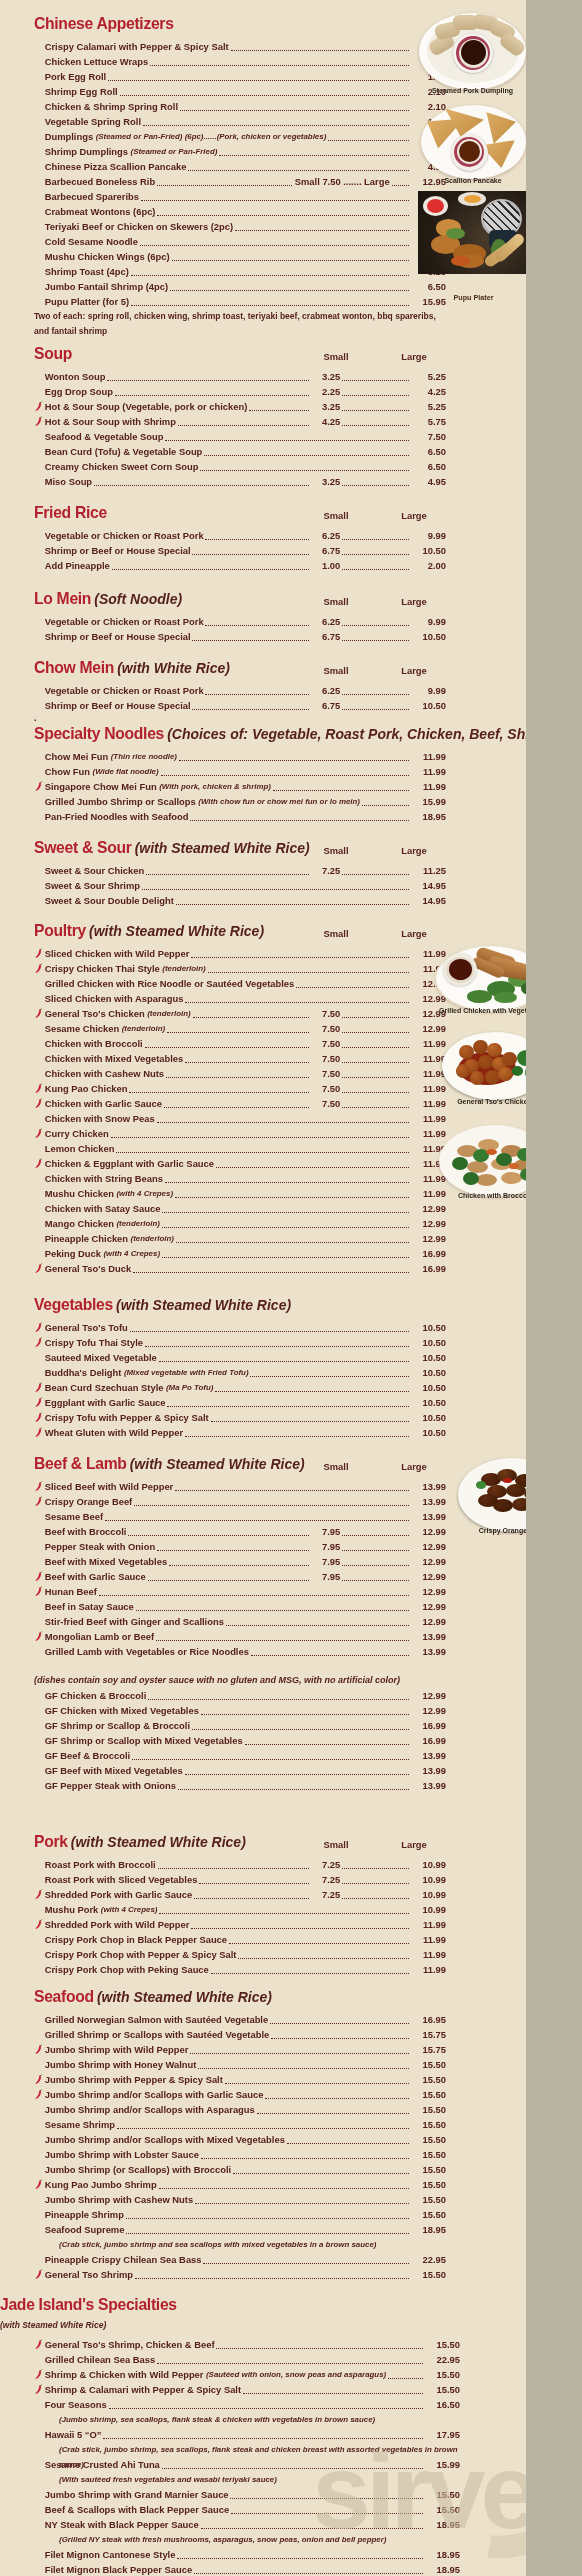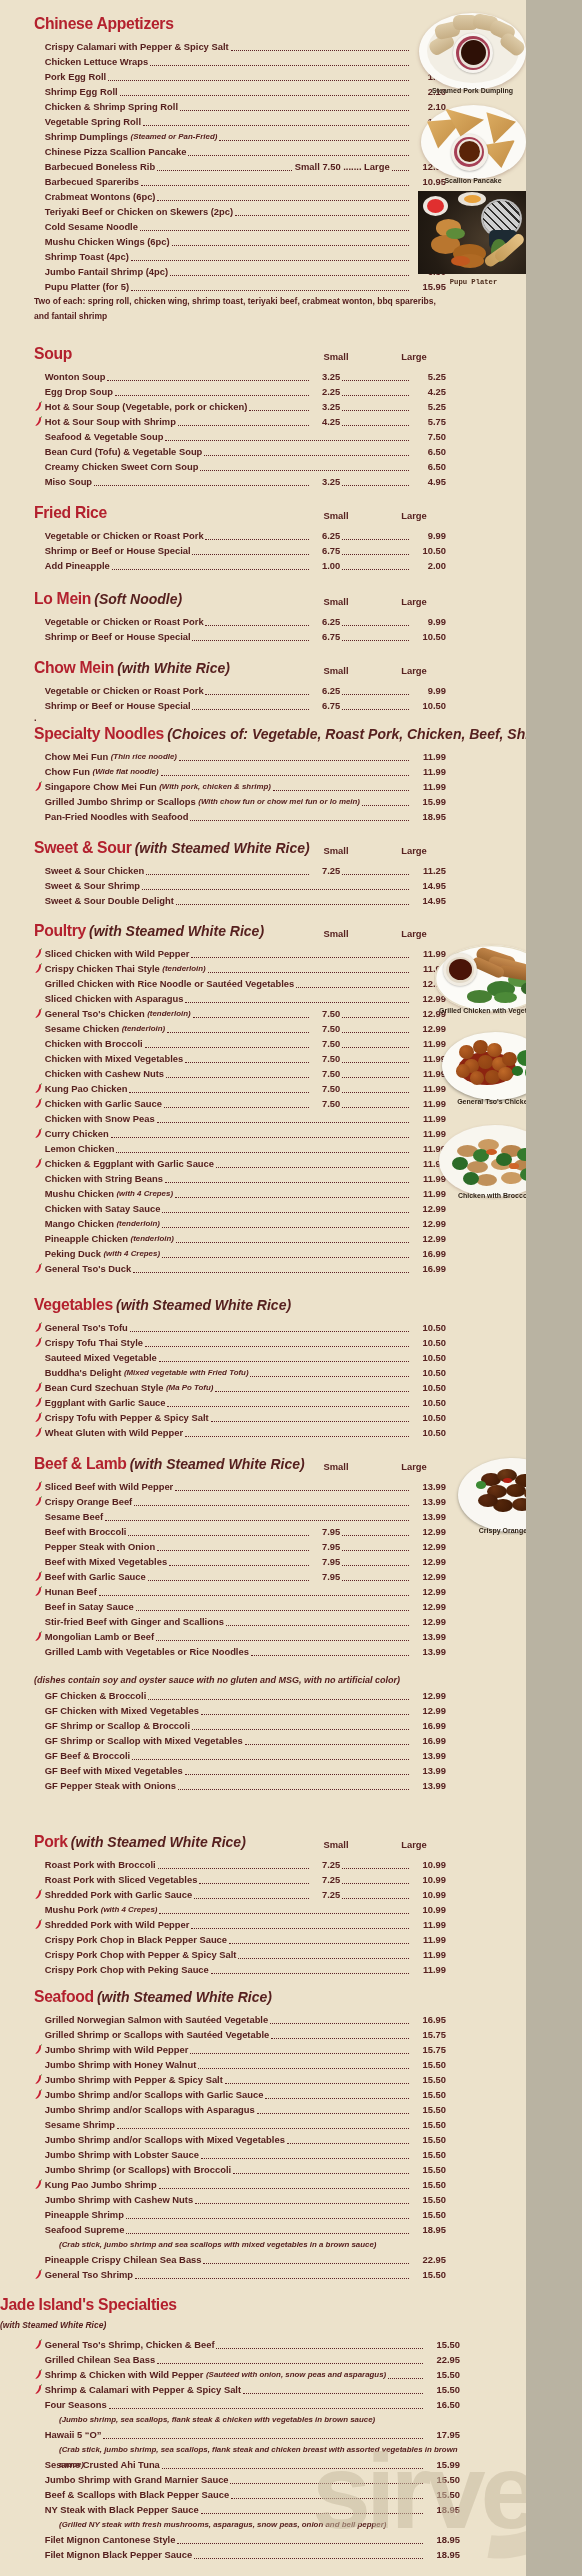--- a/index.html
+++ b/index.html
@@ -26,22 +26,22 @@
   .sm{flex:none;width:29px;text-align:right;}
   .pr{flex:none;width:35px;text-align:right;}
   .mid{flex:none;margin-left:1.3px;white-space:nowrap;}
   .sub{padding-left:25px;font-style:italic;font-size:7.9px;}
   .plain{height:9.4px;line-height:9.4px;}
   .note{font-size:8.5px;}
   .note-top{font-style:italic;font-size:9px;}
   .photo{position:absolute;overflow:hidden;}
   .cap{position:absolute;left:0;right:0;bottom:1.3px;text-align:center;font-size:7px;color:#2e2012;
        text-shadow:0 0 1.3px rgba(255,255,255,.55);white-space:nowrap;}
-  .cap-below{position:absolute;left:0;right:0;top:100%;margin-top:4px;text-align:center;
-       font-size:7.2px;color:#4a2a1a;white-space:nowrap;font-family:Liberation Mono, monospace;}
+  .cap-below{position:absolute;left:0;right:0;top:100%;margin-top:19px;text-align:center;
+       font-size:7.2px;color:#4a2a1a;white-space:nowrap;}
   .watermark{position:absolute;left:312px;top:2438px;font-size:106px;font-weight:bold;
        color:#c9bda3;opacity:.55;letter-spacing:-5px;line-height:1;}
   .swirl{position:absolute;left:415px;top:2386px;width:157px;height:120px;border:23px solid transparent;
        border-bottom-color:#cfc3aa;border-right-color:#cfc3aa;border-radius:50%;
        transform:rotate(-35deg);opacity:.5;}
 </style>
 </head>
 <body>
 
 <div class="page">
@@ -80,20 +80,27 @@
             <span class="pr">2.10</span>
           </div>
           <div class="row">
             <span class="chili"></span>
             <span class="nm">Vegetable Spring Roll</span>
             <div class="dots"></div>
             <span class="pr">1.95</span>
           </div>
           <div class="row">
             <span class="chili"></span>
+            <span class="nm">Dumplings</span>
+            <span class="ds">(Steamed or Pan-Fried) (6pc)......(Pork, chicken or vegetables)</span>
+            <div class="dots"></div>
+            <span class="pr">6.25</span>
+          </div>
+          <div class="row">
+            <span class="chili"></span>
             <span class="nm">Shrimp Dumplings</span>
             <span class="ds">(Steamed or Pan-Fried)</span>
             <div class="dots"></div>
             <span class="pr">6.50</span>
           </div>
           <div class="row">
             <span class="chili"></span>
             <span class="nm">Chinese Pizza Scallion Pancake</span>
             <div class="dots"></div>
             <span class="pr">4.95</span>
@@ -1070,20 +1077,21 @@
             <div class="dots"></div>
             <span class="pr">17.95</span>
           </div>
           <div class="row sub">(Crab stick, jumbo shrimp, sea scallops, flank steak and chicken breast with assorted vegetables in brown sauce)</div>
           <div class="row">
             <span class="chili"></span>
             <span class="nm">Sesame Crusted Ahi Tuna</span>
             <div class="dots"></div>
             <span class="pr">15.99</span>
           </div>
+          <div class="row sub">(With sautéed fresh vegetables and wasabi teriyaki sauce)</div>
           <div class="row">
             <span class="chili"></span>
             <span class="nm">Jumbo Shrimp with Grand Marnier Sauce</span>
             <div class="dots"></div>
             <span class="pr">15.50</span>
           </div>
           <div class="row">
             <span class="chili"></span>
             <span class="nm">Beef &amp; Scallops with Black Pepper Sauce</span>
             <div class="dots"></div>

